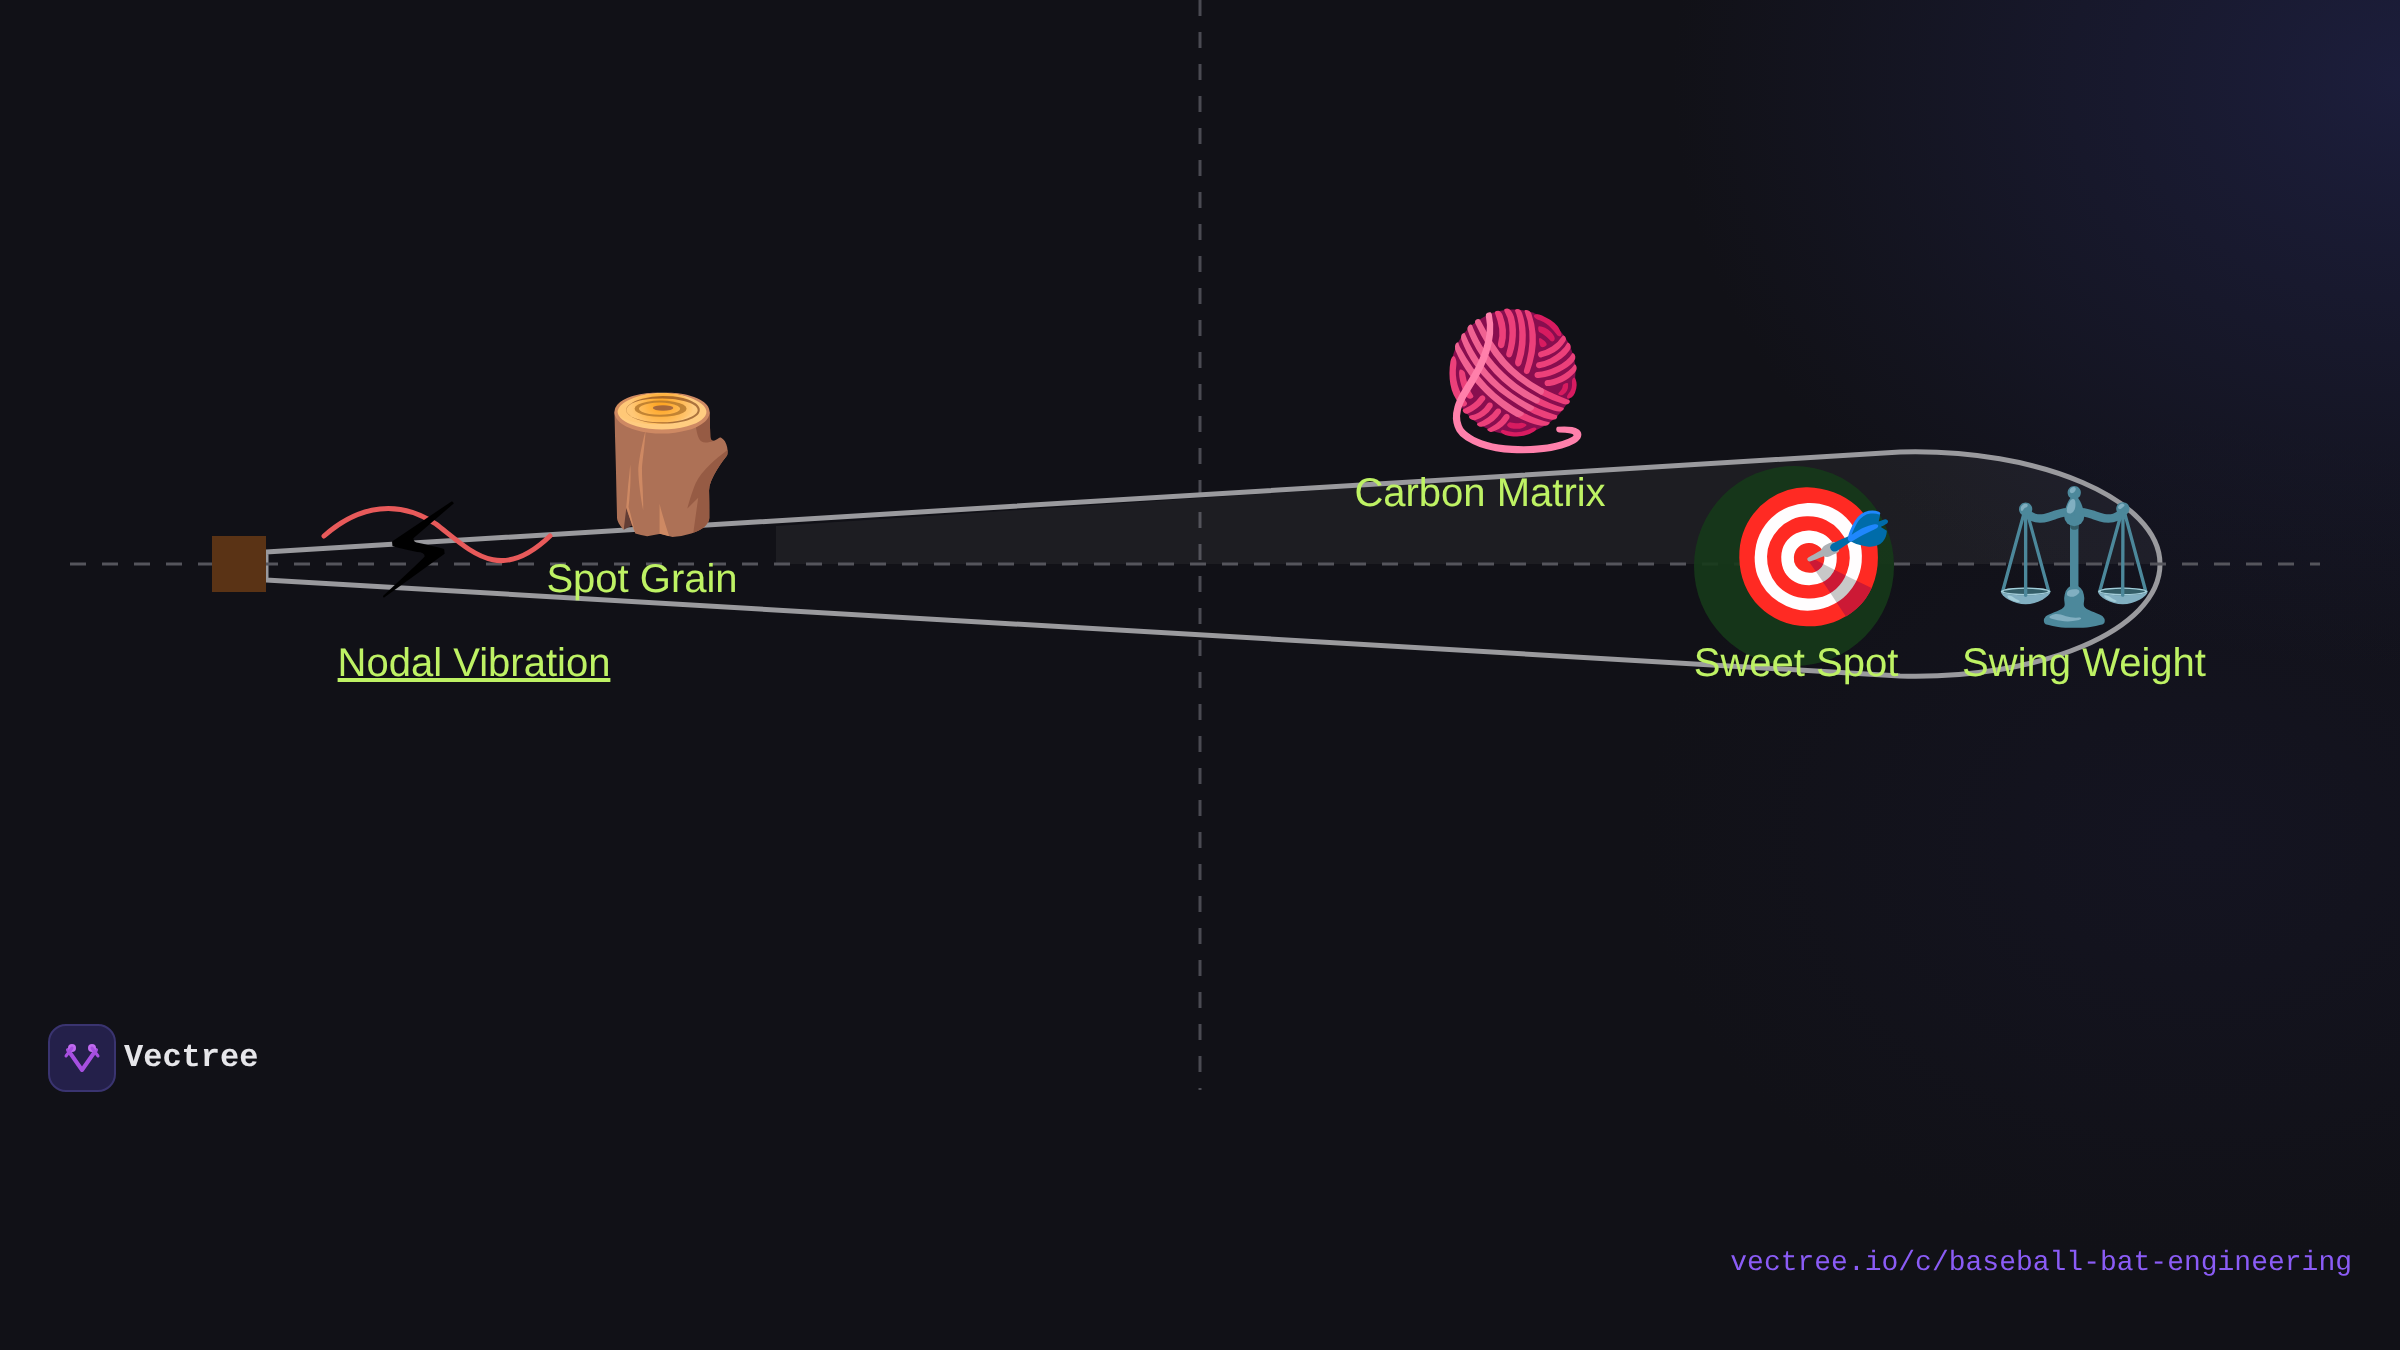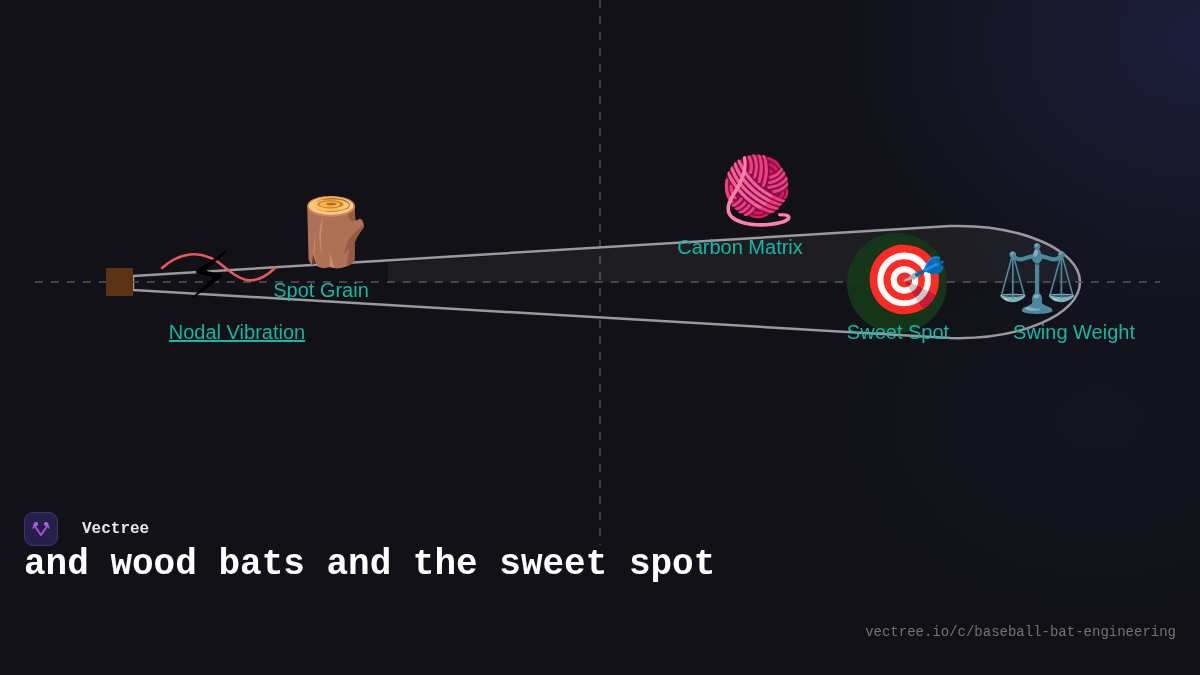--- a/index.html
+++ b/index.html
@@ -13,44 +13,44 @@
     background:
       radial-gradient(ellipse 520px 420px at 1200px 40px, rgba(30,32,66,0.85), rgba(30,32,66,0) 70%),
       radial-gradient(ellipse 400px 300px at 1100px 420px, rgba(22,22,40,0.6), rgba(22,22,40,0) 70%);
   }
   svg.diagram { position: absolute; left: 0; top: 0; }
   .icon {
     position: absolute; line-height: 1; text-align: center;
     font-family: "DejaVu Sans", sans-serif;
   }
   .label {
-    position: absolute; color: #14b8a6; font-size: 20px; white-space: nowrap;
+    position: absolute; color: #bef264; font-size: 20px; white-space: nowrap;
     transform: translateX(-50%);
     font-family: "Liberation Sans", sans-serif;
   }
   .brand {
-    position: absolute; left: 24px; top: 512px; display: flex; align-items: center; gap: 24px;
+    position: absolute; left: 24px; top: 512px; display: flex; align-items: center; gap: 4px;
   }
   .brand-logo {
     width: 34px; height: 34px; border-radius: 9px;
     background: #24204a; border: 1px solid #3a3470;
     display: flex; align-items: center; justify-content: center; box-sizing: border-box;
   }
   .brand-name {
     color: #e6e6ea; font-family: "Liberation Mono", monospace; font-weight: bold; font-size: 16px;
   }
   .title {
     position: absolute; left: 24px; top: 549px; margin: 0;
     color: #ffffff; font-family: "Liberation Mono", monospace; font-weight: bold;
     font-size: 36px; line-height: 32.5px; letter-spacing: 0;
   }
   .title span { display: block; }
   .url {
     position: absolute; right: 24px; top: 624px;
-    color: #737373; font-family: "Liberation Mono", monospace; font-size: 14px;
+    color: #8b5cf6; font-family: "Liberation Mono", monospace; font-size: 14px;
   }
 </style>
 </head>
 <body>
 
 <div class="bg-glow"></div>
 
 <svg class="diagram" width="1200" height="675" viewBox="0 0 1200 675">
 
   <line x1="600" y1="0" x2="600" y2="545" stroke="#4a4a52" stroke-width="1.5" stroke-dasharray="8 8"></line>
@@ -71,31 +71,30 @@
 <div class="icon" style="left:186px; top:244px; font-size:66px;">⚡</div>
 <div class="icon" style="left:292px; top:200px; font-size:66px;">🪵</div>
 <div class="icon" style="left:716px; top:158px; font-size:66px;">🧶</div>
 <div class="icon" style="left:862px; top:246px; font-size:68px;">🎯</div>
 <div class="icon" style="left:996px; top:246px; font-size:66px;">⚖️</div>
 
 <div class="label" style="left:237px; top:321px;text-decoration:underline;">Nodal Vibration</div>
 <div class="label" style="left:321px; top:279px;">Spot Grain</div>
 <div class="label" style="left:740px; top:236px;">Carbon Matrix</div>
 <div class="label" style="left:898px; top:321px;">Sweet Spot</div>
-<div class="label" style="left:1074px; top:321px;">Swing Weight</div>
+<div class="label" style="left:1042px; top:321px;">Swing Weight</div>
 
 <div class="brand">
   <div class="brand-logo">
     <svg width="20" height="18" viewBox="0 0 20 18">
       <path d="M3 5 L10 15 L17 5" fill="none" stroke="#a64fe0" stroke-width="2" stroke-linecap="round" stroke-linejoin="round"></path>
       <circle cx="5" cy="4" r="2" fill="#c06af0"></circle>
       <circle cx="15" cy="4" r="2" fill="#c06af0"></circle>
       <path d="M2 8 L5 4 M18 8 L15 4" stroke="#a64fe0" stroke-width="1.5" stroke-linecap="round"></path>
     </svg>
   </div>
   <span class="brand-name">Vectree</span>
 </div>
 
 <h1 class="title">
-  <span>and wood bats and the sweet spot</span>
 </h1>
 
 <div class="url">vectree.io/c/baseball-bat-engineering</div>
 
 </body></html>

